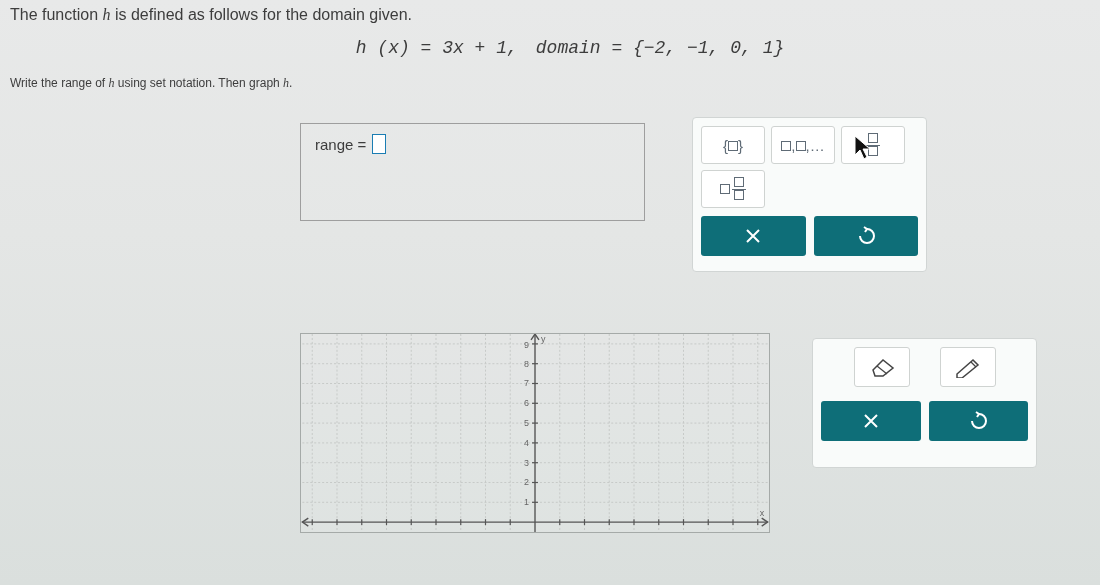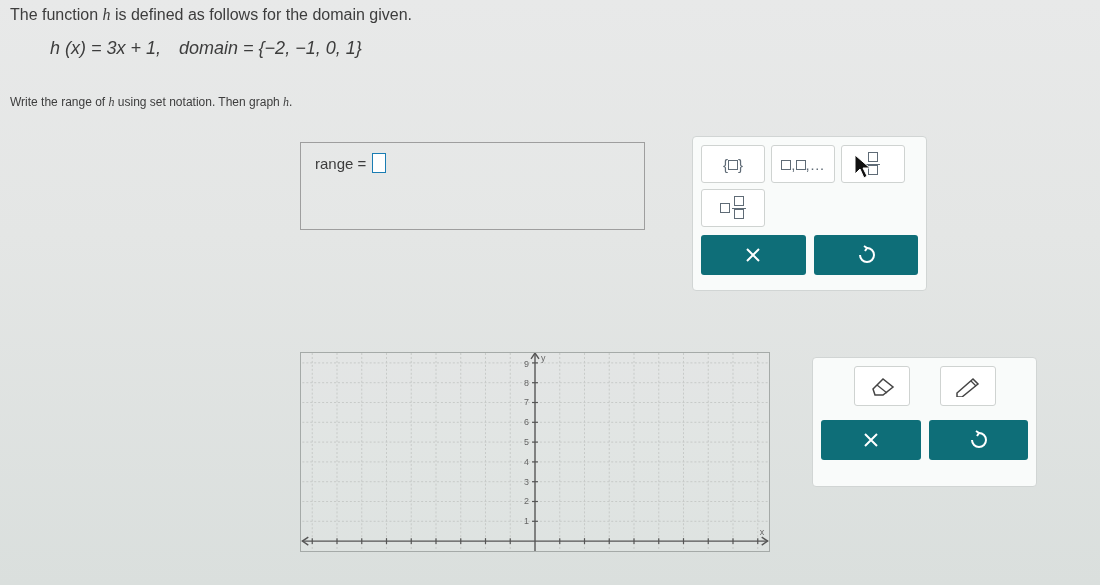--- a/index.html
+++ b/index.html
@@ -4,29 +4,29 @@
 <style>
   * { box-sizing: border-box; margin: 0; padding: 0; }
   body {
     font-family: "Segoe UI", Arial, sans-serif;
     background: linear-gradient(180deg, #e8e9e9 0%, #e4e6e5 40%, #dadfdd 100%);
     width: 1100px; height: 585px; overflow: hidden;
     color: #3d3d3d;
   }
   .question { padding: 6px 10px 0 10px; }
   .q1 { font-size: 16px; margin-bottom: 14px; }
-  .eq { font-size: 18px; font-style: italic; font-family: Liberation Sans, sans-serif; padding-left: 40px; margin-bottom: 36px; }
+  .eq { font-size: 18px; font-style: italic; font-family: Liberation Mono, monospace; padding-left: 40px; margin-bottom: 18px; text-align: center; }
   .q2 { font-size: 12px; margin-bottom: 12px; }
   .ital { font-style: italic; font-family: "Times New Roman", serif; }
 
   .work-area { position: relative; height: 430px; padding-left: 300px; }
 
   .range-box {
     position: absolute; left: 300px; top: 20px;
-    width: 345px; height: 88px;
+    width: 345px; height: 98px;
     border: 1px solid #9e9e9e;
     background: rgba(255,255,255,0.05);
     padding: 10px 14px;
   }
   .range-line { display:flex; align-items:center; gap:6px; font-size:15px;}
   .input-slot {
     display:inline-block; width:14px; height:20px; border:1px solid #1a7db3;
     background:#fff;
   }
 

